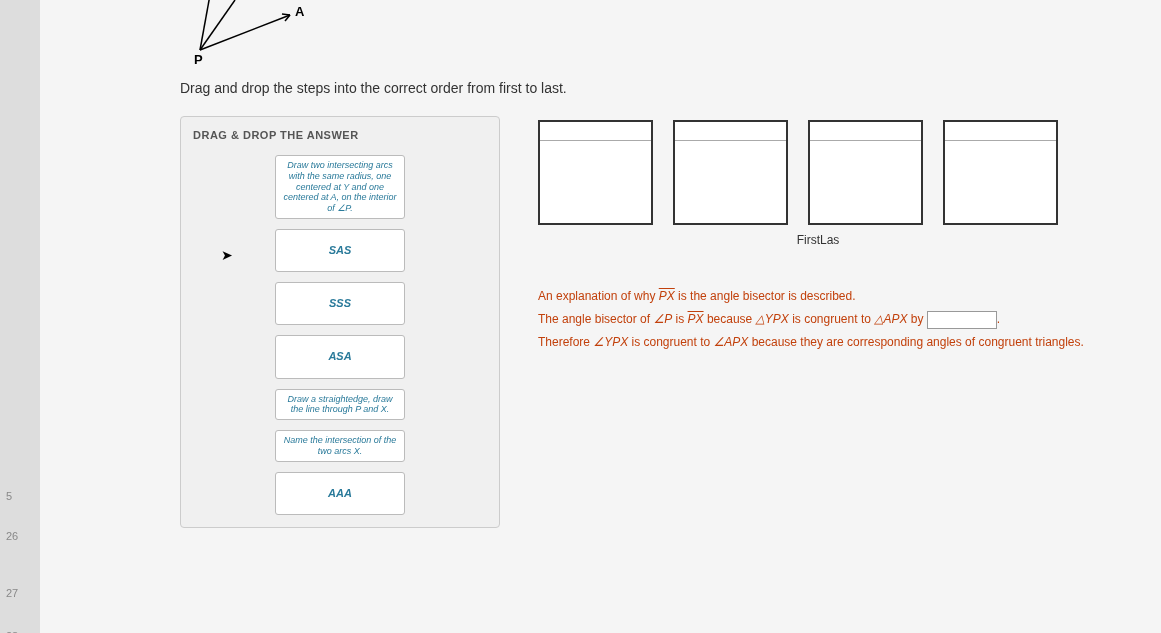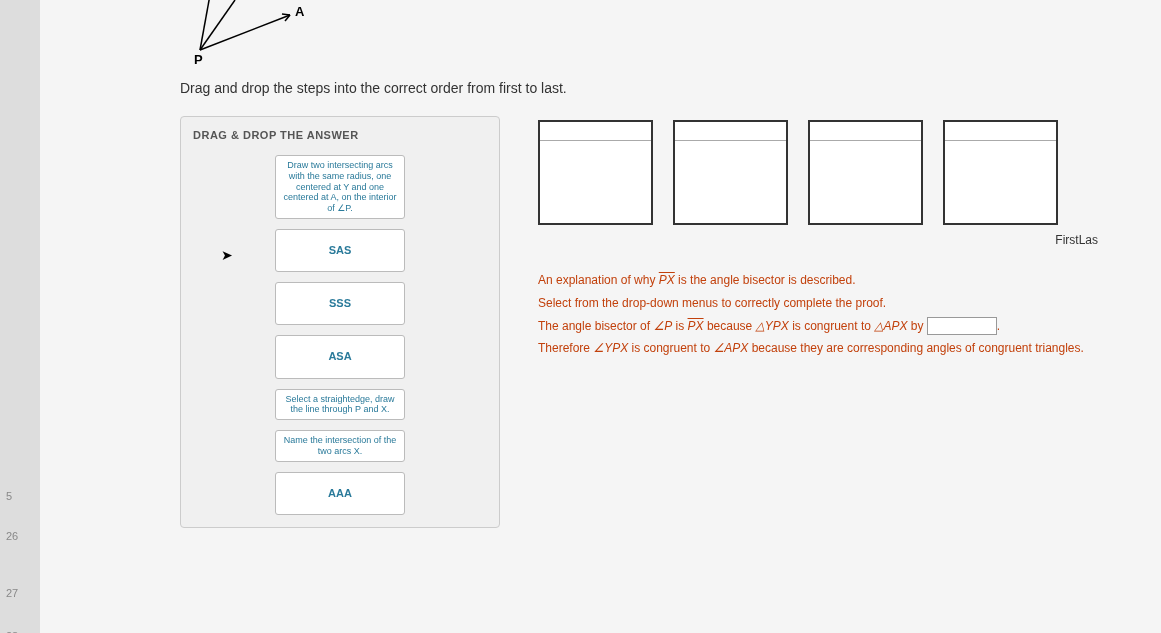--- a/index.html
+++ b/index.html
@@ -77,20 +77,21 @@
     border-radius: 3px;
     font-size: 9px;
     color: #2a7a9a;
     display: flex;
     align-items: center;
     justify-content: center;
     text-align: center;
     padding: 4px 6px;
     cursor: grab;
     line-height: 1.2;
+    font-style: italic;
   }
   .tile.small { font-size: 11px; font-weight: bold; padding: 14px; }
   .cursor-icon {
     position: absolute;
     left: 180px;
     top: 302px;
     font-size: 14px;
     color: #000;
   }
   .right-area {
@@ -113,24 +114,24 @@
     content: "";
     position: absolute;
     top: 18px;
     left: 0;
     right: 0;
     height: 1px;
     background: #aaa;
   }
   .slot-labels {
     display: flex;
-    justify-content: flex-end;
+    justify-content: center;
     font-size: 12px;
     color: #333;
-    margin-bottom: 22px;
+    margin-bottom: 38px;
     width: 560px;
   }
   .proof {
     font-size: 12px;
     color: #c2410c;
     line-height: 1.9;
   }
   .proof .vec { text-decoration: overline; font-style: italic; }
   .proof .ang::before { content: "∠"; }
   .proof .tri::before { content: "△"; }
@@ -171,21 +172,21 @@
   <div class="instruction">Drag and drop the steps into the correct order from first to last.</div>
 
   <div class="content-row">
     <div class="drag-panel" style="position:relative">
       <div class="drag-title">DRAG &amp; DROP THE ANSWER</div>
       <div class="tiles">
         <div class="tile">Draw two intersecting arcs with the same radius, one centered at Y and one centered at A, on the interior of ∠P.</div>
         <div class="tile small">SAS</div>
         <div class="tile small">SSS</div>
         <div class="tile small">ASA</div>
-        <div class="tile">Select a straightedge, draw the line through P and X.</div>
+        <div class="tile">Draw a straightedge, draw the line through P and X.</div>
         <div class="tile">Name the intersection of the two arcs X.</div>
         <div class="tile small">AAA</div>
       </div>
       <span class="cursor-icon" style="position:absolute;left:40px;top:130px">➤</span>
     </div>
 
     <div class="right-area">
       <div class="drop-slots">
         <div class="slot"></div>
         <div class="slot"></div>
@@ -194,21 +195,20 @@
       </div>
       <div class="slot-labels">
         <span>First</span>
         <span>Las</span>
       </div>
 
       <div class="proof">
         <div>
           <span>An explanation of why </span><span class="vec em">PX</span><span> is the angle bisector is described.</span>
         </div>
-        <div>Select from the drop-down menus to correctly complete the proof.</div>
         <div>
           <span>The angle bisector of </span><span class="ang em">P</span><span> is </span><span class="vec em">PX</span><span> because </span><span class="tri em">YPX</span><span> is congruent to </span><span class="tri em">APX</span><span> by </span><span class="dd-slot"></span>.
         </div>
         <div>
           <span>Therefore </span><span class="ang em">YPX</span><span> is congruent to </span><span class="ang em">APX</span><span> because they are corresponding angles of congruent triangles.</span>
         </div>
       </div>
     </div>
   </div>
 </div>

